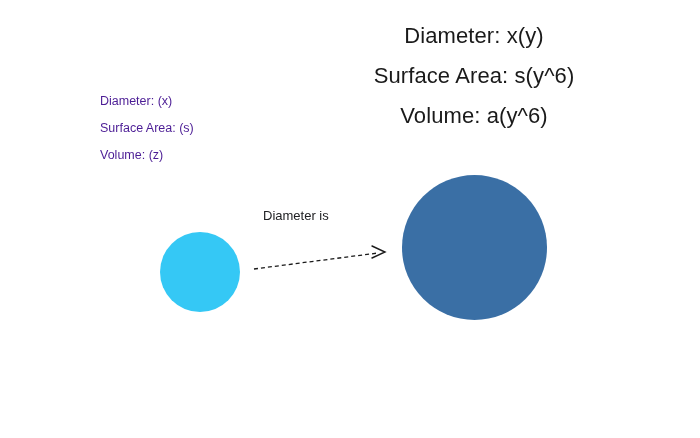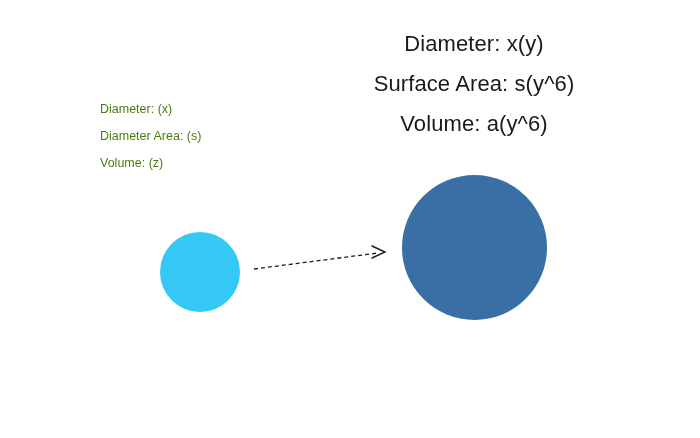--- a/index.html
+++ b/index.html
@@ -16,21 +16,20 @@
     overflow: hidden;
     font-family: "Liberation Sans", sans-serif;
     color: #202124;
     -webkit-font-smoothing: antialiased;
   }
 
   
   .text-block {
     position: absolute;
     white-space: nowrap;
-    margin-top: 8px;
   }
 
   #right-formula-block {
     left: 340px;
     top: 16px;
     width: 268px;
     text-align: center;
     white-space: normal;
   }
   #right-formula-block .formula-line {
@@ -43,21 +42,21 @@
 
   #left-property-block {
     left: 100px;
     top: 88px;
     text-align: left;
   }
   #left-property-block .property-line {
     font-size: 12.5px;
     line-height: 27px;
     font-weight: 400;
-    color: #4d7c0f;
+    color: #4c1d95;
   }
 
   #arrow-label {
     left: 263px;
     top: 206px;
     text-align: left;
   }
   #arrow-label .label-line {
     font-size: 13px;
     line-height: 19px;
@@ -99,25 +98,26 @@
 <div id="canvas">
 
   <div id="right-formula-block" class="text-block">
     <div class="formula-line">Diameter: x(y)</div>
     <div class="formula-line">Surface Area: s(y^6)</div>
     <div class="formula-line">Volume: a(y^6)</div>
   </div>
 
   <div id="left-property-block" class="text-block">
     <div class="property-line">Diameter: (x)</div>
-    <div class="property-line">Diameter Area: (s)</div>
+    <div class="property-line">Surface Area: (s)</div>
     <div class="property-line">Volume: (z)</div>
   </div>
 
   <div id="arrow-label" class="text-block">
+    <div class="label-line">Diameter is</div>
   </div>
 
   <div id="small-circle" class="circle" style="background:#35c8f5;"></div>
 
   <div id="large-circle" class="circle" style="background:#3a6fa5;"></div>
 
   <svg id="arrow-svg" viewBox="0 0 150 42">
     <line x1="6" y1="29" x2="130" y2="13" stroke="#1a1a1a" stroke-width="1.3" stroke-dasharray="4 3"></line>
     <polyline points="124,6 137,12 124,18" fill="none" stroke="#1a1a1a" stroke-width="1.4" stroke-linecap="round" stroke-linejoin="miter"></polyline>
   </svg>

